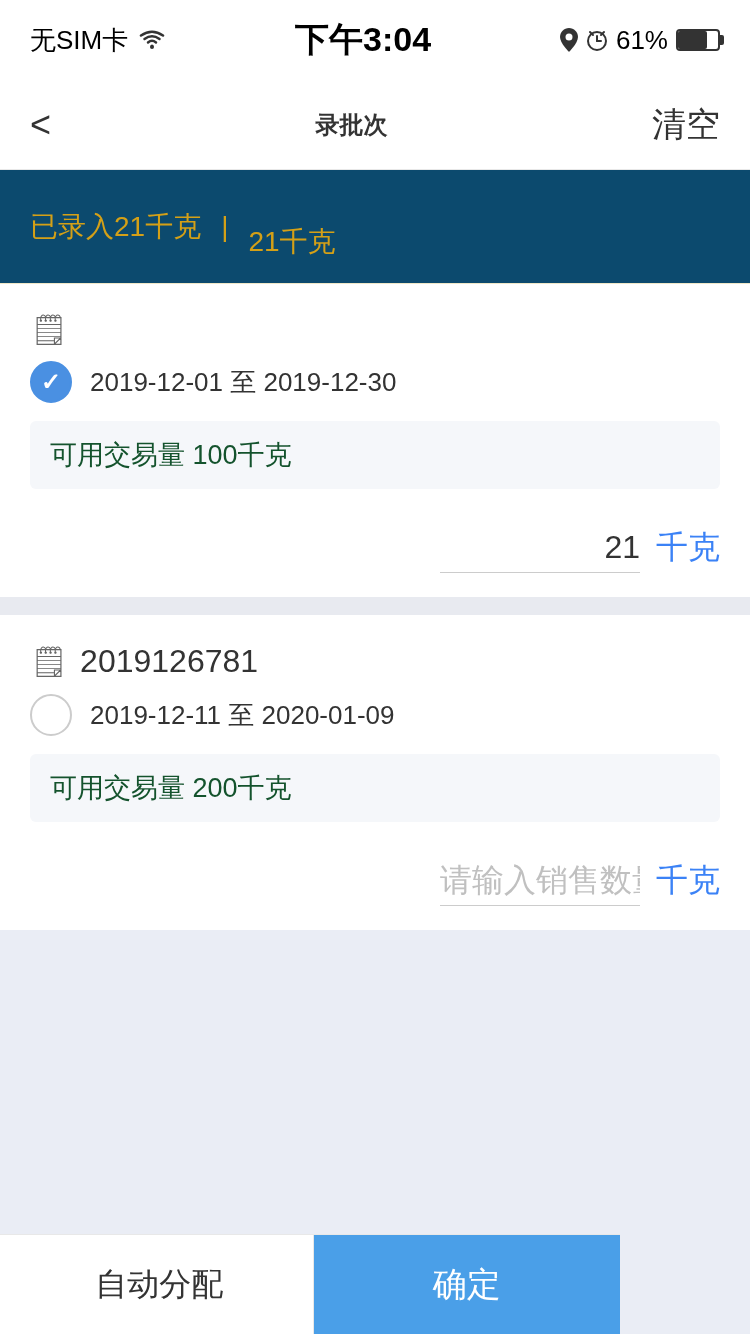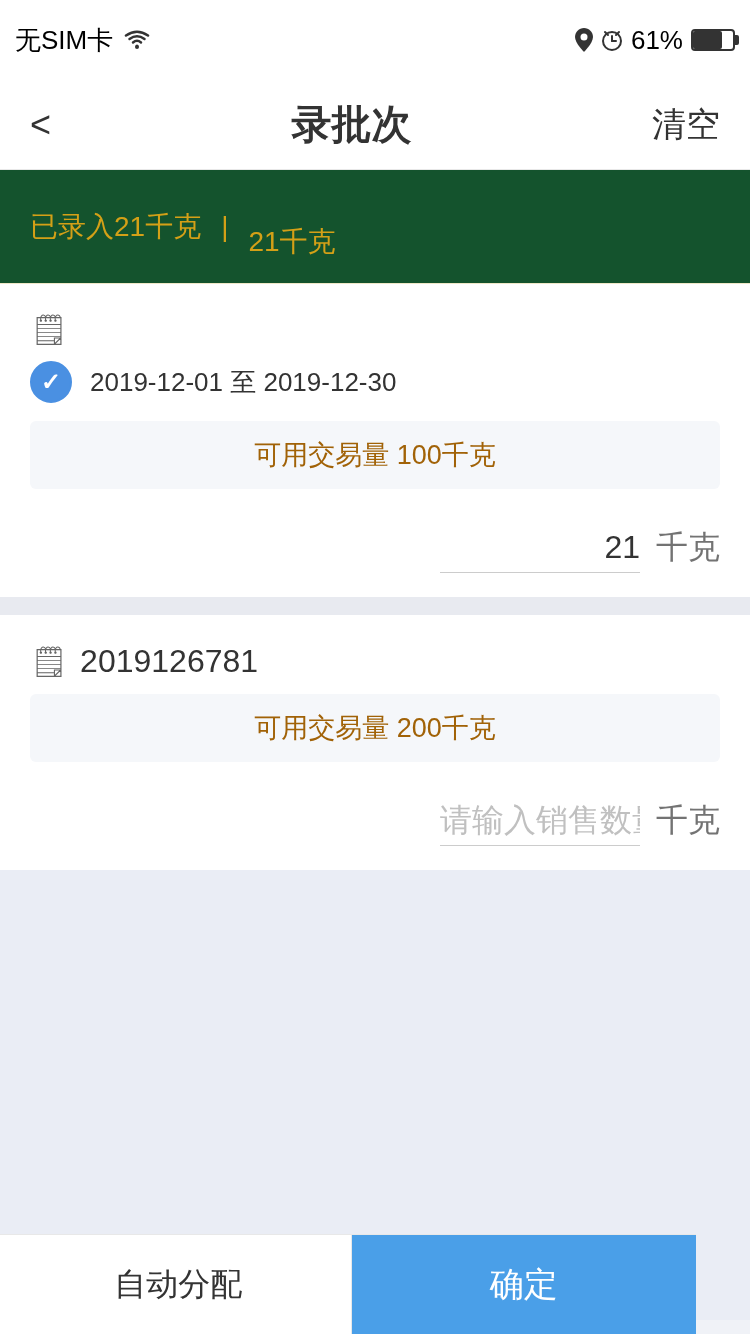--- a/index.html
+++ b/index.html
@@ -11,21 +11,21 @@
       background: #f0f2f7;
       font-size: 28px;
     }
 
     
     .status-bar {
       display: flex;
       justify-content: space-between;
       align-items: center;
       background: #fff;
-      padding: 0 15px;
+      padding: 0 30px;
       height: 80px;
       font-size: 28px;
       font-weight: 500;
     }
     .status-left {
       display: flex;
       align-items: center;
       gap: 10px;
       font-size: 26px;
     }
@@ -75,32 +75,32 @@
       padding: 0 30px;
       height: 90px;
       border-bottom: 1px solid #e8e8e8;
     }
     .nav-back {
       font-size: 36px;
       color: #333;
       cursor: pointer;
     }
     .nav-title {
-      font-size: 40px;
+      font-size: 24px;
       font-weight: 600;
       color: #333;
     }
     .nav-clear {
       font-size: 34px;
       color: #333;
     }
 
     
     .summary-bar {
-      background: #14532d;
+      background: #0c4a6e;
       padding: 22px 30px;
       display: flex;
       align-items: center;
       gap: 20px;
       border-bottom: 1px solid #f0e8c8;
     }
     .summary-label {
       font-size: 28px;
       color: #d4a017;
     }
@@ -167,22 +167,21 @@
     .batch-date {
       font-size: 26px;
       color: #333;
     }
     .batch-available {
       margin: 0 30px 18px 30px;
       background: #f5f7fa;
       padding: 16px 20px;
       border-radius: 6px;
       font-size: 27px;
-      color: #a16207;
-      text-align: center;
+      color: #14532d;
     }
     .batch-input-row {
       display: flex;
       align-items: center;
       justify-content: flex-end;
       padding: 16px 30px 24px 30px;
       gap: 16px;
       margin-left: 33px;
     }
     .batch-input {
@@ -197,35 +196,35 @@
       outline: none;
     }
     .batch-input.has-value {
       color: #333;
     }
     .batch-input::placeholder {
       color: #c0c0c0;
     }
     .batch-unit {
       font-size: 32px;
-      color: #737373;
+      color: #3b82f6;
       font-weight: 500;
     }
     .section-separator {
       height: 18px;
       background: #e8eaf0;
     }
 
     
     .footer {
       display: flex;
       position: fixed;
       bottom: 0;
       left: 0;
-      width: 696px;
+      width: 620px;
       height: 100px;
       background: #fff;
       border-top: 1px solid #e8e8e8;
       padding-left: 6px;
     }
     .footer-auto {
       flex: 1;
       display: flex;
       align-items: center;
       justify-content: center;
@@ -256,20 +255,21 @@
   <div class="status-left">
     <span>无SIM卡</span>
     <svg width="28" height="22" viewBox="0 0 28 22">
       <path d="M14 17 C14 17 14 17 14 17" stroke="#333" stroke-width="3" stroke-linecap="round"></path>
       <path d="M10 13.5 Q14 10 18 13.5" stroke="#333" stroke-width="2.5" fill="none" stroke-linecap="round"></path>
       <path d="M6.5 10 Q14 4.5 21.5 10" stroke="#333" stroke-width="2.5" fill="none" stroke-linecap="round"></path>
       <path d="M3 6.5 Q14 -1 25 6.5" stroke="#333" stroke-width="2.5" fill="none" stroke-linecap="round"></path>
       <circle cx="14" cy="18" r="2" fill="#333"></circle>
     </svg>
   </div>
+  <div class="status-center">下午3:04</div>
   <div class="status-right">
     <svg width="18" height="24" viewBox="0 0 18 24">
       <path d="M9 0 C4 0 0 4 0 9 C0 15 9 24 9 24 C9 24 18 15 18 9 C18 4 14 0 9 0Z" fill="#333"></path>
       <circle cx="9" cy="9" r="3.5" fill="#fff"></circle>
     </svg>
     <svg width="22" height="24" viewBox="0 0 22 24">
       <circle cx="11" cy="13" r="9" stroke="#333" stroke-width="2" fill="none"></circle>
       <line x1="11" y1="8" x2="11" y2="13" stroke="#333" stroke-width="2" stroke-linecap="round"></line>
       <line x1="11" y1="13" x2="15" y2="13" stroke="#333" stroke-width="2" stroke-linecap="round"></line>
       <line x1="4" y1="4" x2="7" y2="7" stroke="#333" stroke-width="2" stroke-linecap="round"></line>
@@ -313,20 +313,26 @@
     </div>
   </div>
 
   <div class="section-separator"></div>
 
   <div class="batch-item">
     <div class="batch-header">
       <span class="batch-icon">🗒</span>
       <span class="batch-id">2019126781</span>
     </div>
+    <div class="batch-date-row">
+      <div class="radio-btn unchecked">
+        <span class="radio-check"></span>
+      </div>
+      <span class="batch-date">2019-12-11 至 2020-01-09</span>
+    </div>
     <div class="batch-available">可用交易量 200千克</div>
     <div class="batch-input-row">
       <input class="batch-input" type="text" placeholder="请输入销售数量" style="">
       <span class="batch-unit">千克</span>
     </div>
   </div>
 
   <div class="section-separator" style="min-height: 450px; background: #eaedf5;"></div>
 
 </div>

